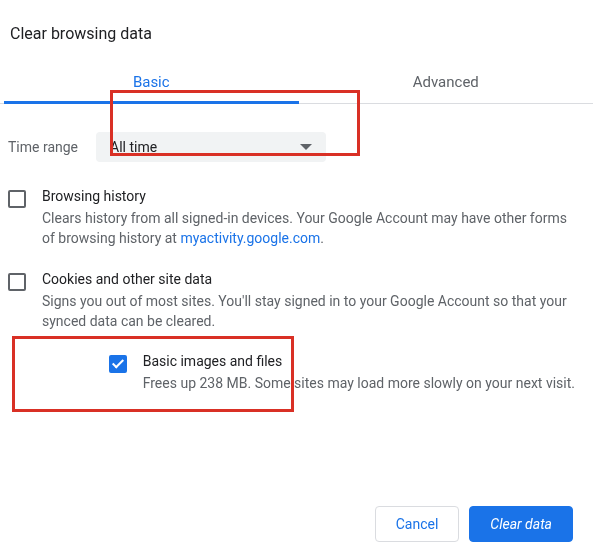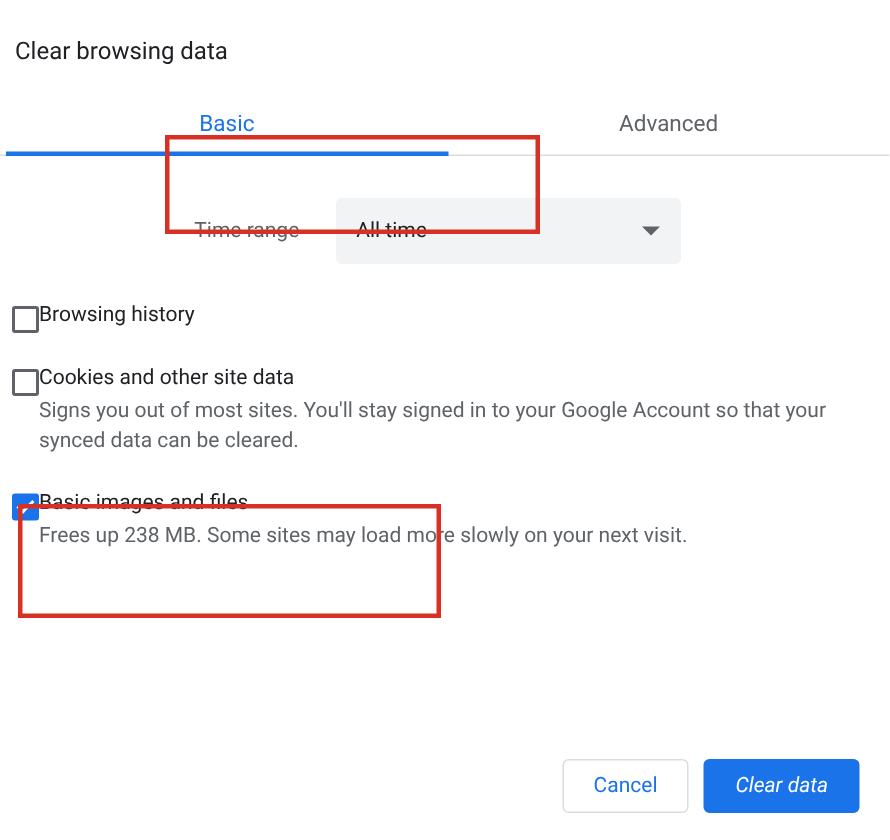--- a/index.html
+++ b/index.html
@@ -44,41 +44,39 @@
     position: absolute;
     left: 0; right: 0; bottom: -1px;
     height: 3px;
     background: #1a73e8;
   }
   .row-timerange {
     display: flex;
     align-items: center;
     margin-top: 28px;
     margin-bottom: 26px;
-    gap: 0;
-    position: relative;
-    justify-content: center;
+    gap: 10px;
+    position: relative;
   }
   .tr-label {
     color: #5f6368;
     font-size: 14px;
     min-width: 78px;
   }
   .select {
     display: flex;
     align-items: center;
     justify-content: space-between;
     background: #f1f3f4;
-    height: 44px;
+    height: 30px;
     width: 230px;
     padding: 0 14px;
     border-radius: 4px;
     color: #202124;
     cursor: pointer;
-    margin-left: 16px;
   }
   .chevron {
     width: 0; height: 0;
     border-left: 6px solid transparent;
     border-right: 6px solid transparent;
     border-top: 6px solid #5f6368;
   }
   .highlight-box {
     position: absolute;
     border: 3px solid #d93025;
@@ -91,22 +89,24 @@
     height: 66px;
   }
   .hb2 {
     top: 336px;
     left: 12px;
     width: 282px;
     height: 76px;
   }
   .option {
     display: flex;
+    gap: 16px;
     margin-bottom: 22px;
     align-items: flex-start;
+    justify-content: flex-end;
   }
   .checkbox {
     width: 18px;
     height: 18px;
     border: 2px solid #5f6368;
     border-radius: 2px;
     margin-top: 2px;
     flex-shrink: 0;
     cursor: pointer;
     position: relative;
@@ -185,20 +185,23 @@
     <div class="select">
       <span>All time</span>
       <span class="chevron"></span>
     </div>
   </div>
 
   <div class="option">
     <div class="checkbox"></div>
     <div>
       <div class="opt-title">Browsing history</div>
+      <div class="opt-desc">
+        <span>Clears history from all signed-in devices. Your Google Account may have other forms of browsing history at </span><span class="link">myactivity.google.com</span><span>.</span>
+      </div>
     </div>
   </div>
 
   <div class="option">
     <div class="checkbox"></div>
     <div>
       <div class="opt-title">Cookies and other site data</div>
       <div class="opt-desc">Signs you out of most sites. You'll stay signed in to your Google Account so that your synced data can be cleared.</div>
     </div>
   </div>

